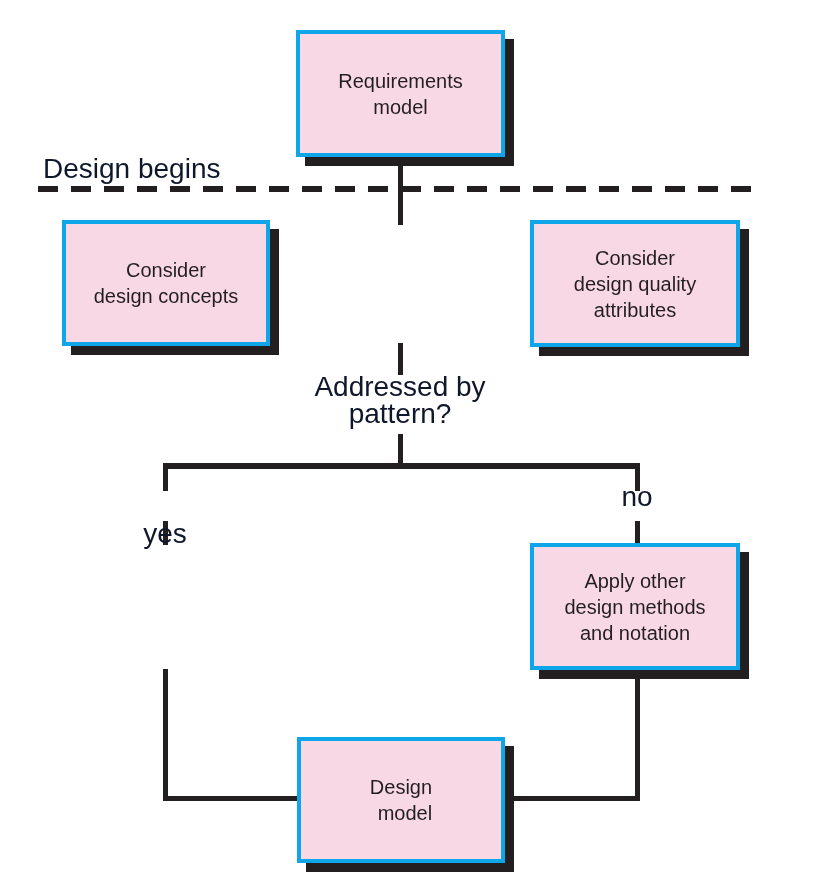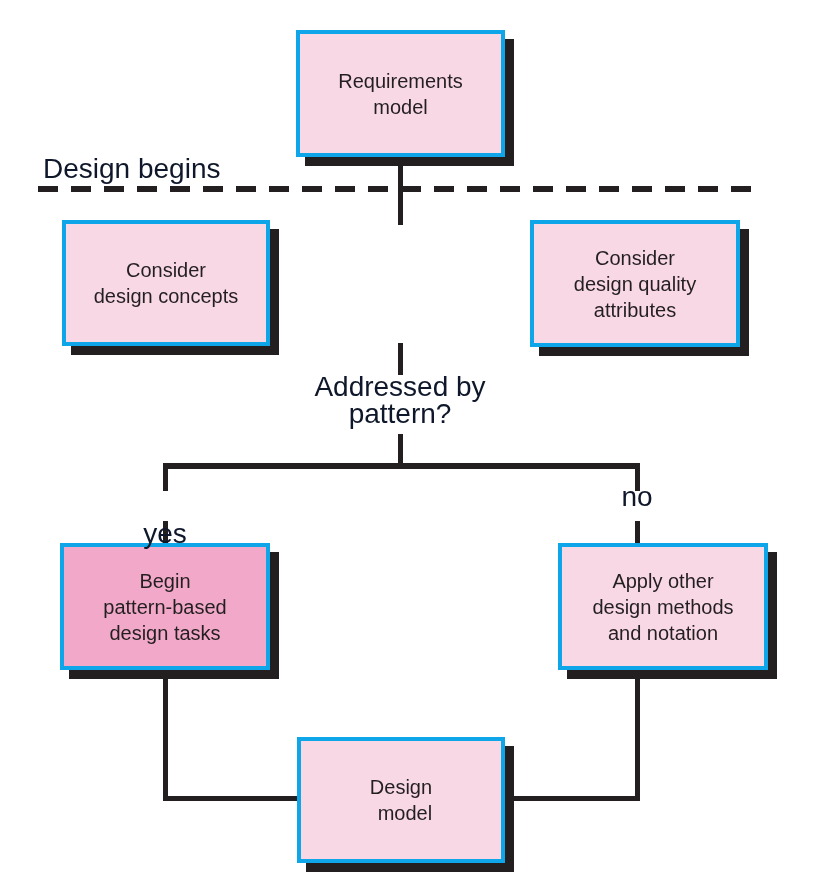--- a/index.html
+++ b/index.html
@@ -54,21 +54,21 @@
     z-index: 3;
   }
   .lbl.center { text-align: center; }
 
   
   #node-requirements { left: 296px; top: 30px;  width: 209px; height: 127px; }
   #node-concepts     { left: 62px;  top: 220px; width: 208px; height: 126px; }
   #node-extract      { left: 295px; top: 221px; width: 210px; height: 124px; }
   #node-quality      { left: 530px; top: 220px; width: 210px; height: 127px; }
   #node-begin        { left: 60px;  top: 543px; width: 210px; height: 127px; }
-  #node-apply        { left: 558px; top: 543px; width: 210px; height: 127px; }
+  #node-apply        { left: 530px; top: 543px; width: 210px; height: 127px; }
   #node-designmodel  { left: 297px; top: 737px; width: 208px; height: 126px; text-align: right; }
 
   
   #c-req-extract   { left: 398px; top: 155px; width: 5px;   height: 70px; }
   #c-phase-divider { left: 38px;  top: 186px; width: 719px; }
   #c-extract-q     { left: 398px; top: 343px; width: 5px;   height: 32px; }
   #c-q-branch      { left: 398px; top: 434px; width: 5px;   height: 34px; }
   #c-branch-h      { left: 163px; top: 463px; width: 477px; height: 6px; }
   #c-yes-top       { left: 163px; top: 463px; width: 5px;   height: 28px; }
   #c-yes-bot       { left: 163px; top: 521px; width: 5px;   height: 24px; }
@@ -116,25 +116,20 @@
   </div>
   <div class="box" id="node-concepts">
     <span>Consider
 design concepts</span>
   </div>
   <div class="box" id="node-quality">
     <span>Consider
 design quality
 attributes</span>
   </div>
-  <div class="box highlight" id="node-begin">
-    <span>Begin
-pattern-based
-design tasks</span>
-  </div>
   <div class="box" id="node-apply">
     <span>Apply other
 design methods
 and notation</span>
   </div>
   <div class="box" id="node-designmodel">
     <span>Design
 model</span>
   </div>
 

